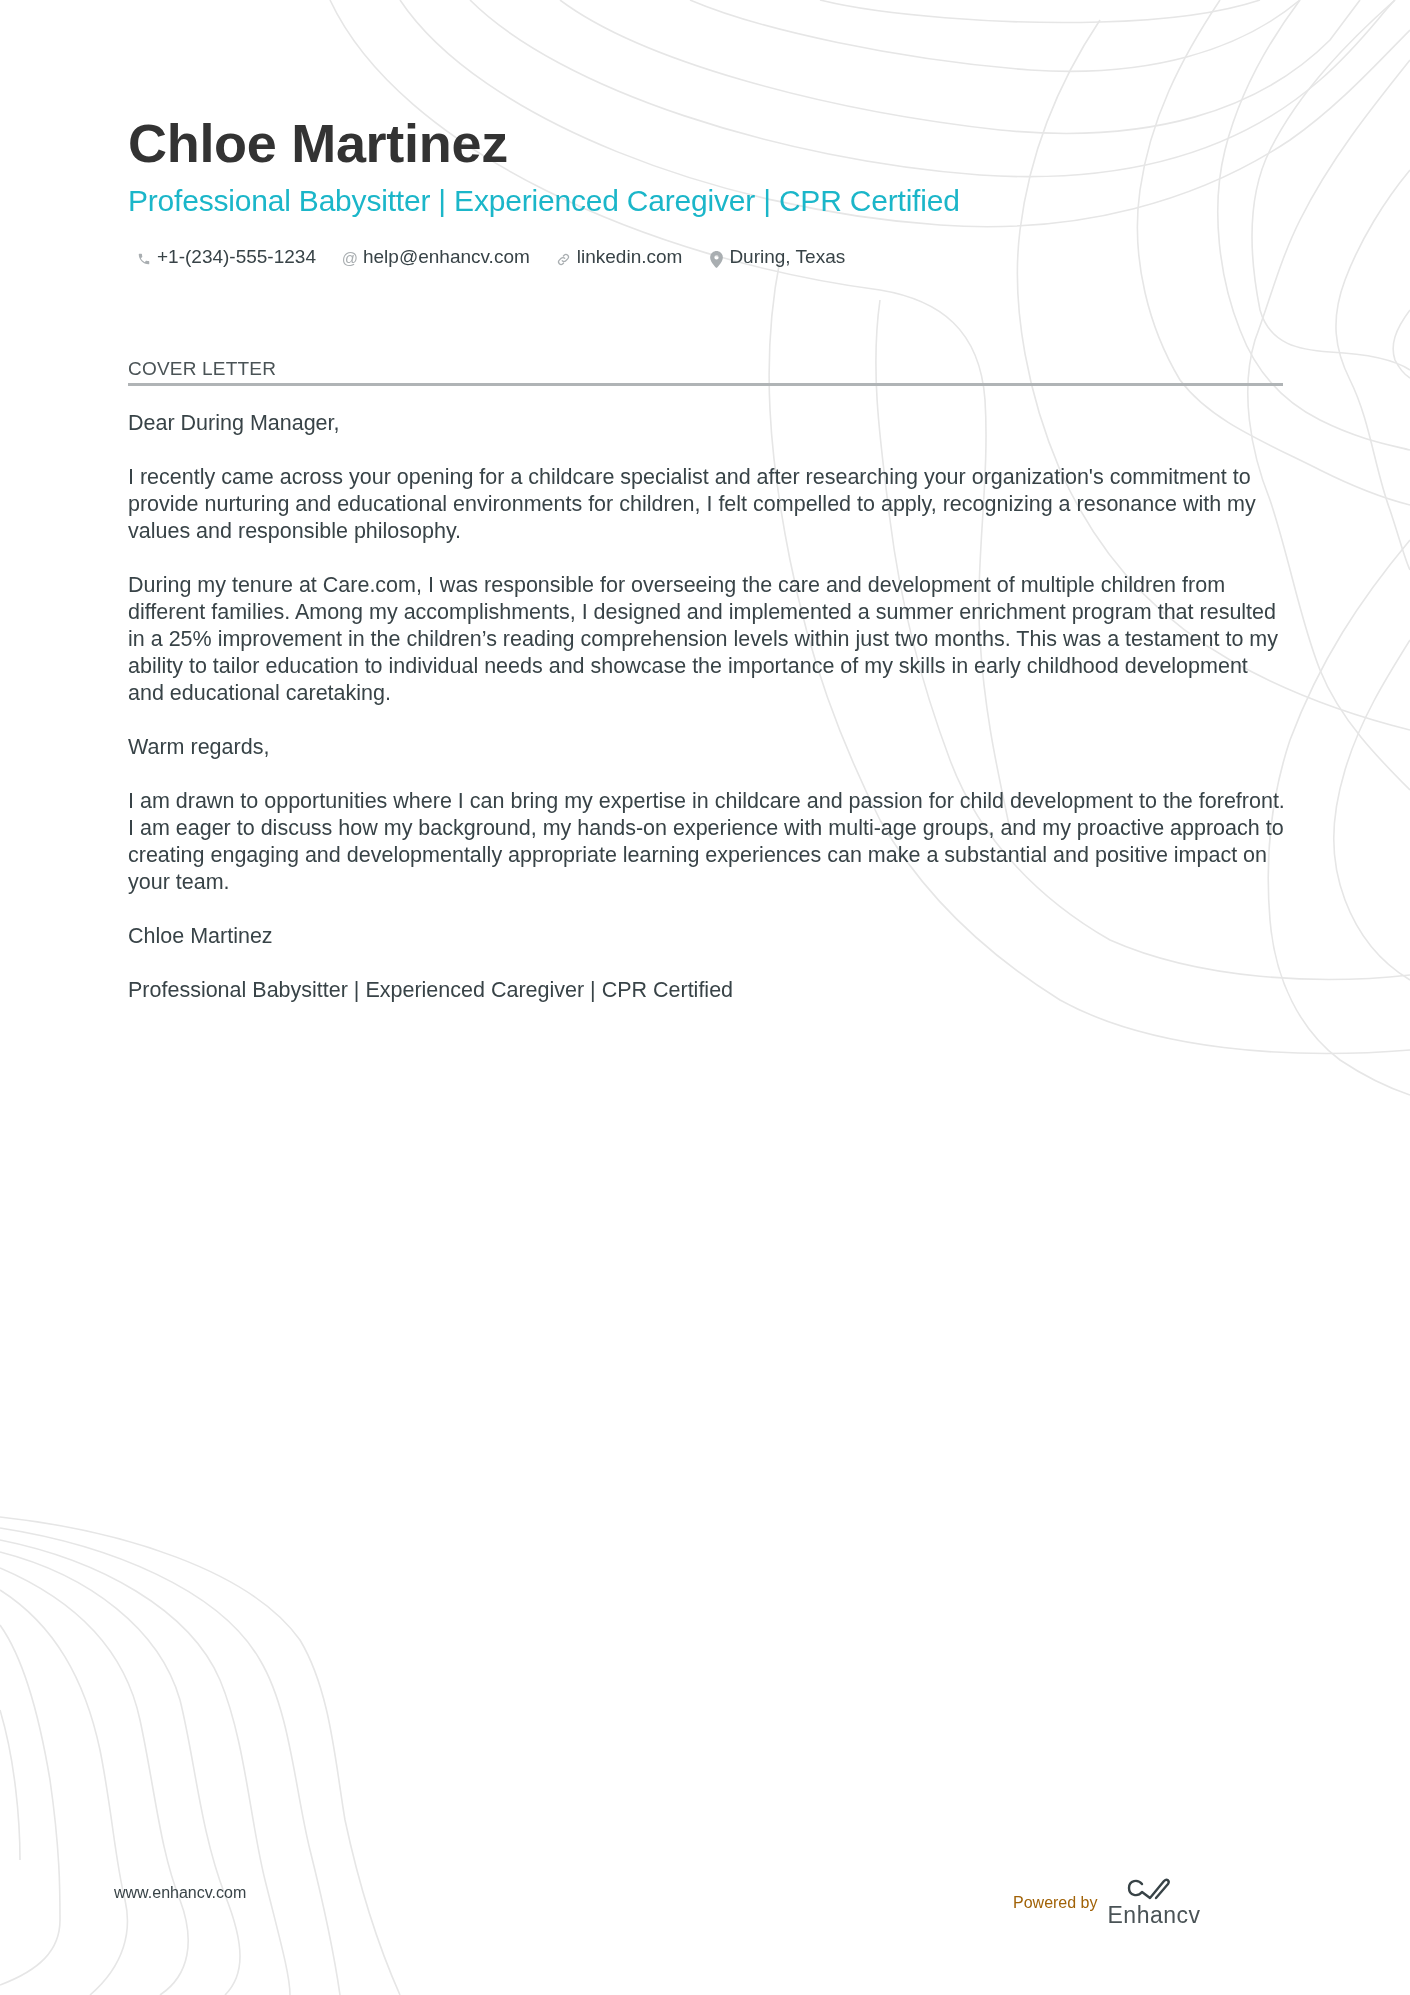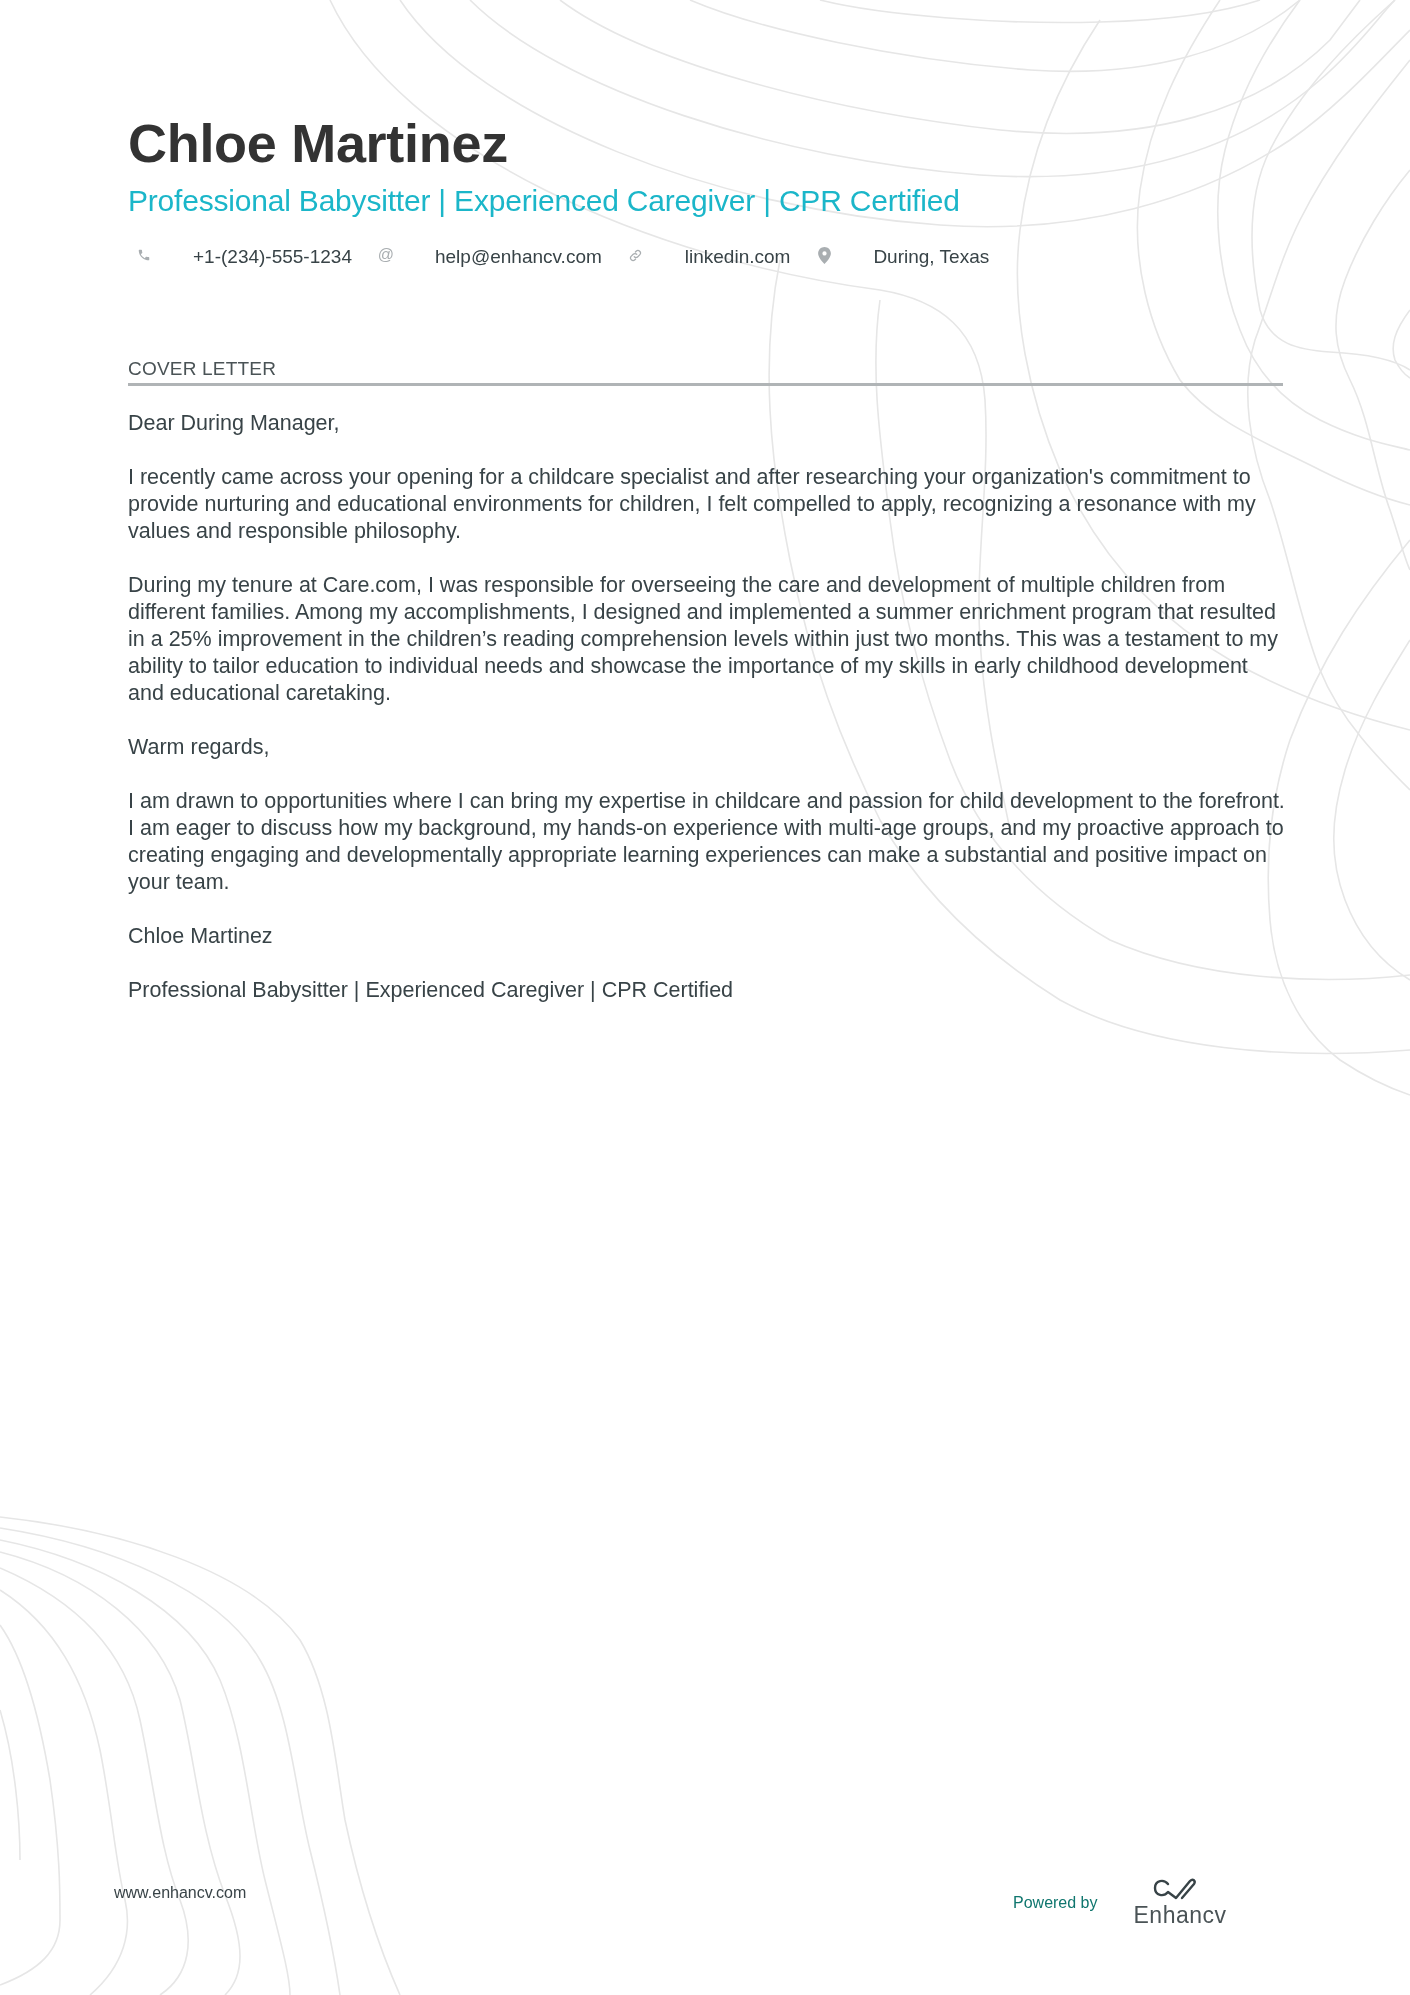--- a/index.html
+++ b/index.html
@@ -51,23 +51,22 @@
       top: 246px;
       left: 8px;
       display: flex;
       align-items: center;
       font-size: 19px;
       color: #384347;
       white-space: nowrap;
     }
     .contact-item {
       display: flex;
-      align-items: flex-start;
+      align-items: flex-end;
       margin-right: 26px;
-      gap: 36px;
     }
     .contact-item .ic {
       display: inline-flex;
       width: 16px;
       height: 18px;
       margin-right: 5px;
       align-items: center;
       justify-content: center;
     }
     .section-title {
@@ -107,22 +106,21 @@
     }
     .footer-right {
       position: absolute;
       left: 1013px;
       top: 1876px;
       display: flex;
       align-items: center;
     }
     .powered {
       font-size: 16px;
-      color: #0f766e;
-      margin-right: 26px;
+      color: #a16207;
     }
     .brand-logo {
       display: inline-flex;
       align-items: center;
       flex-direction: column;
     }
     .brand-name {
       font-size: 23px;
       color: #4a5356;
       margin-left: 10px;

